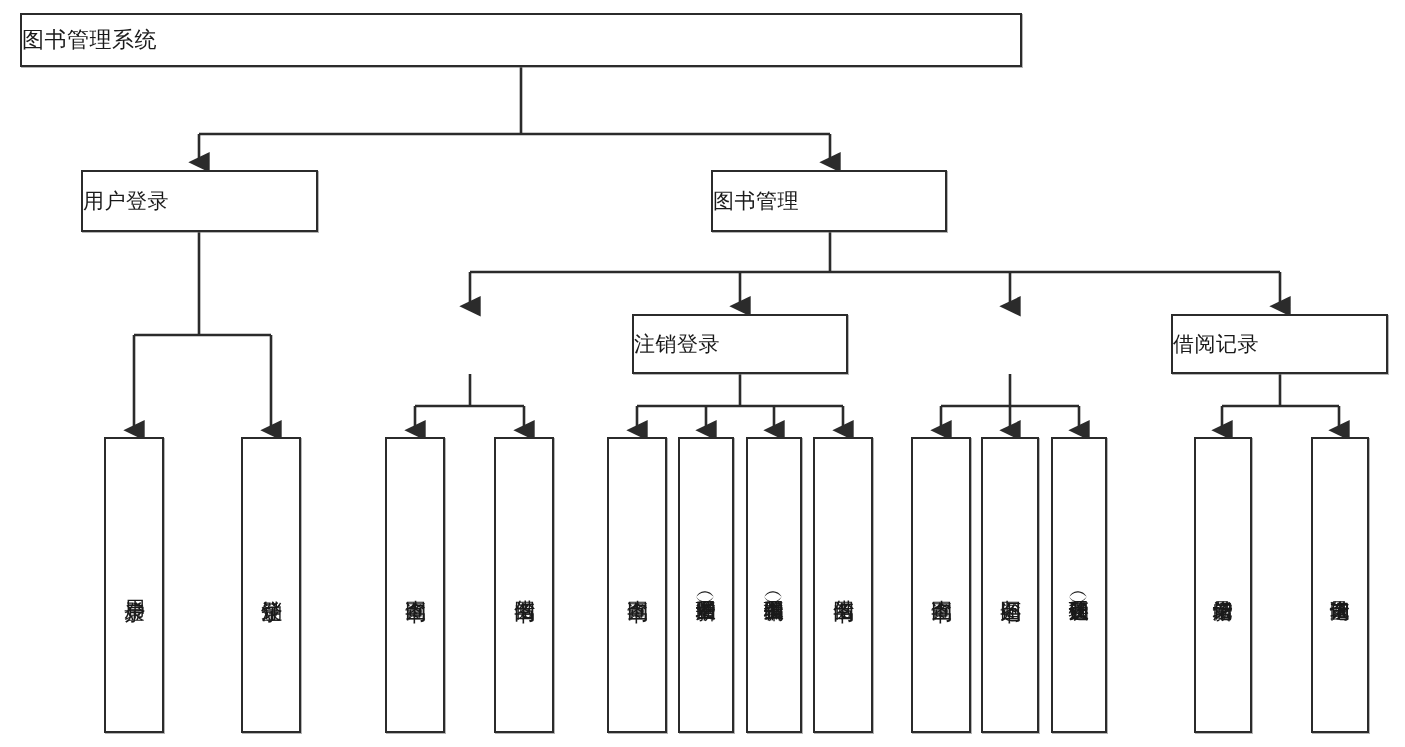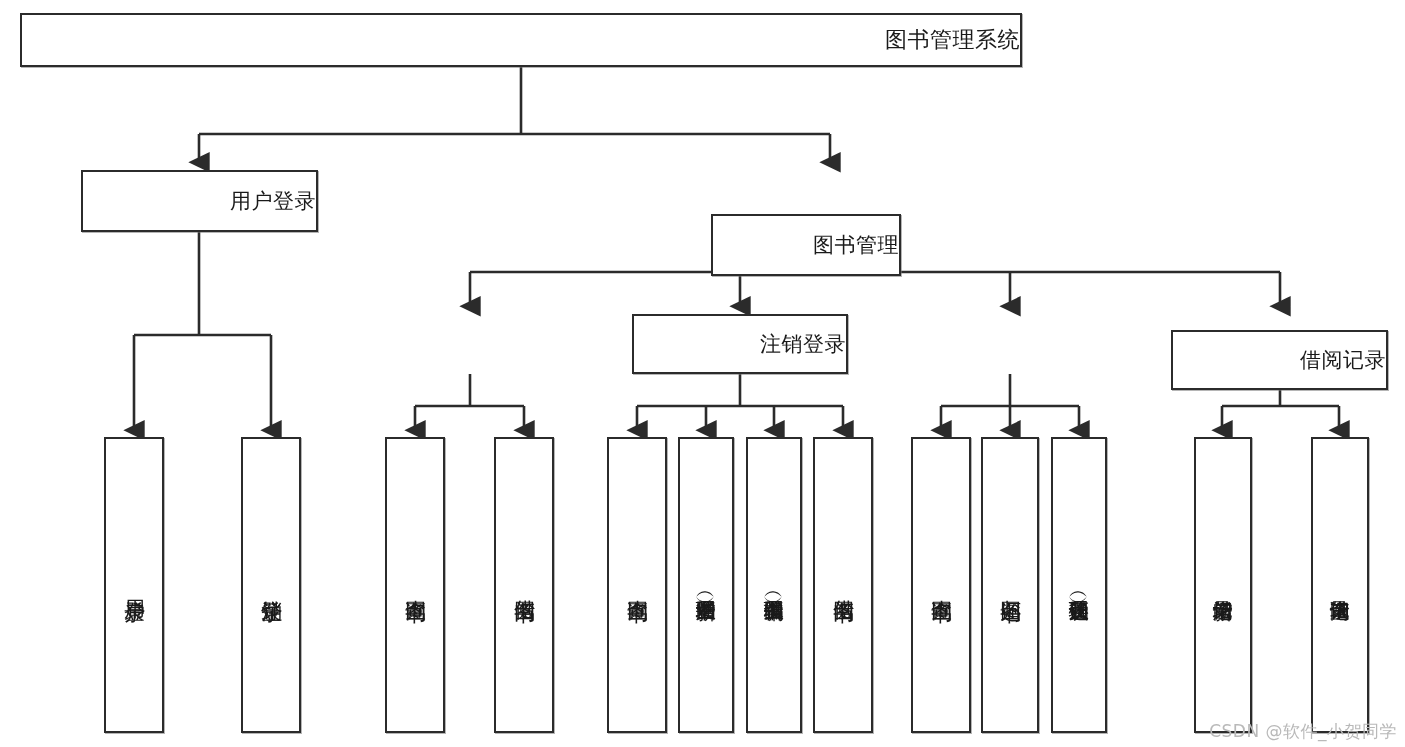--- a/index.html
+++ b/index.html
@@ -27,21 +27,21 @@
     pointer-events: none;
   }
   .node {
     position: absolute;
     box-sizing: border-box;
     background: #ffffff;
     border: 2px solid #2b2b2b;
     box-shadow: 1px 1px 0 0 rgba(120,120,120,0.55);
     display: flex;
     align-items: center;
-    justify-content: flex-end;
+    justify-content: flex-start;
     color: #1a1a1a;
     z-index: 2;
   }
   .node-label {
     display: block;
     text-align: center;
     line-height: 1.28;
     white-space: nowrap;
   }
   
@@ -139,31 +139,31 @@
   </svg>
 
   <div class="node root horiz" style="left:20px; top:13px; width:1002px; height:54px;">
     <span class="node-label">图书管理系统</span>
   </div>
 
   <div class="node horiz" style="left:81px; top:170px; width:237px; height:62px;">
     <span class="node-label">用户登录</span>
   </div>
 
-  <div class="node horiz" style="left:711px; top:170px; width:190px; height:62px;margin-top:44px;">
+  <div class="node horiz" style="left:711px; top:170px; width:236px; height:62px;">
     <span class="node-label">图书管理</span>
   </div>
 
 
   <div class="node horiz" style="left:632px; top:314px; width:216px; height:60px;">
     <span class="node-label">注销登录</span>
   </div>
 
 
-  <div class="node horiz" style="left:1171px; top:330px; width:217px; height:60px;">
+  <div class="node horiz" style="left:1171px; top:314px; width:217px; height:60px;">
     <span class="node-label">借阅记录</span>
   </div>
 
   <div class="node vert" style="left:104px; top:437px; width:60px; height:296px;">
     <span class="node-label">用户登录</span>
   </div>
 
   <div class="node vert" style="left:241px; top:437px; width:60px; height:296px;">
     <span class="node-label">注销登录</span>
   </div>
@@ -205,15 +205,14 @@
   </div>
 
   <div class="node vert narrow" style="left:1194px; top:437px; width:58px; height:296px;">
     <span class="node-label">新增借阅记录</span>
   </div>
 
   <div class="node vert narrow" style="left:1311px; top:437px; width:58px; height:296px;">
     <span class="node-label">查询借阅记录</span>
   </div>
 
-  <div id="watermark">CSDN @软件_小贺同学</div>
 
 </div>
 
 </body></html>

